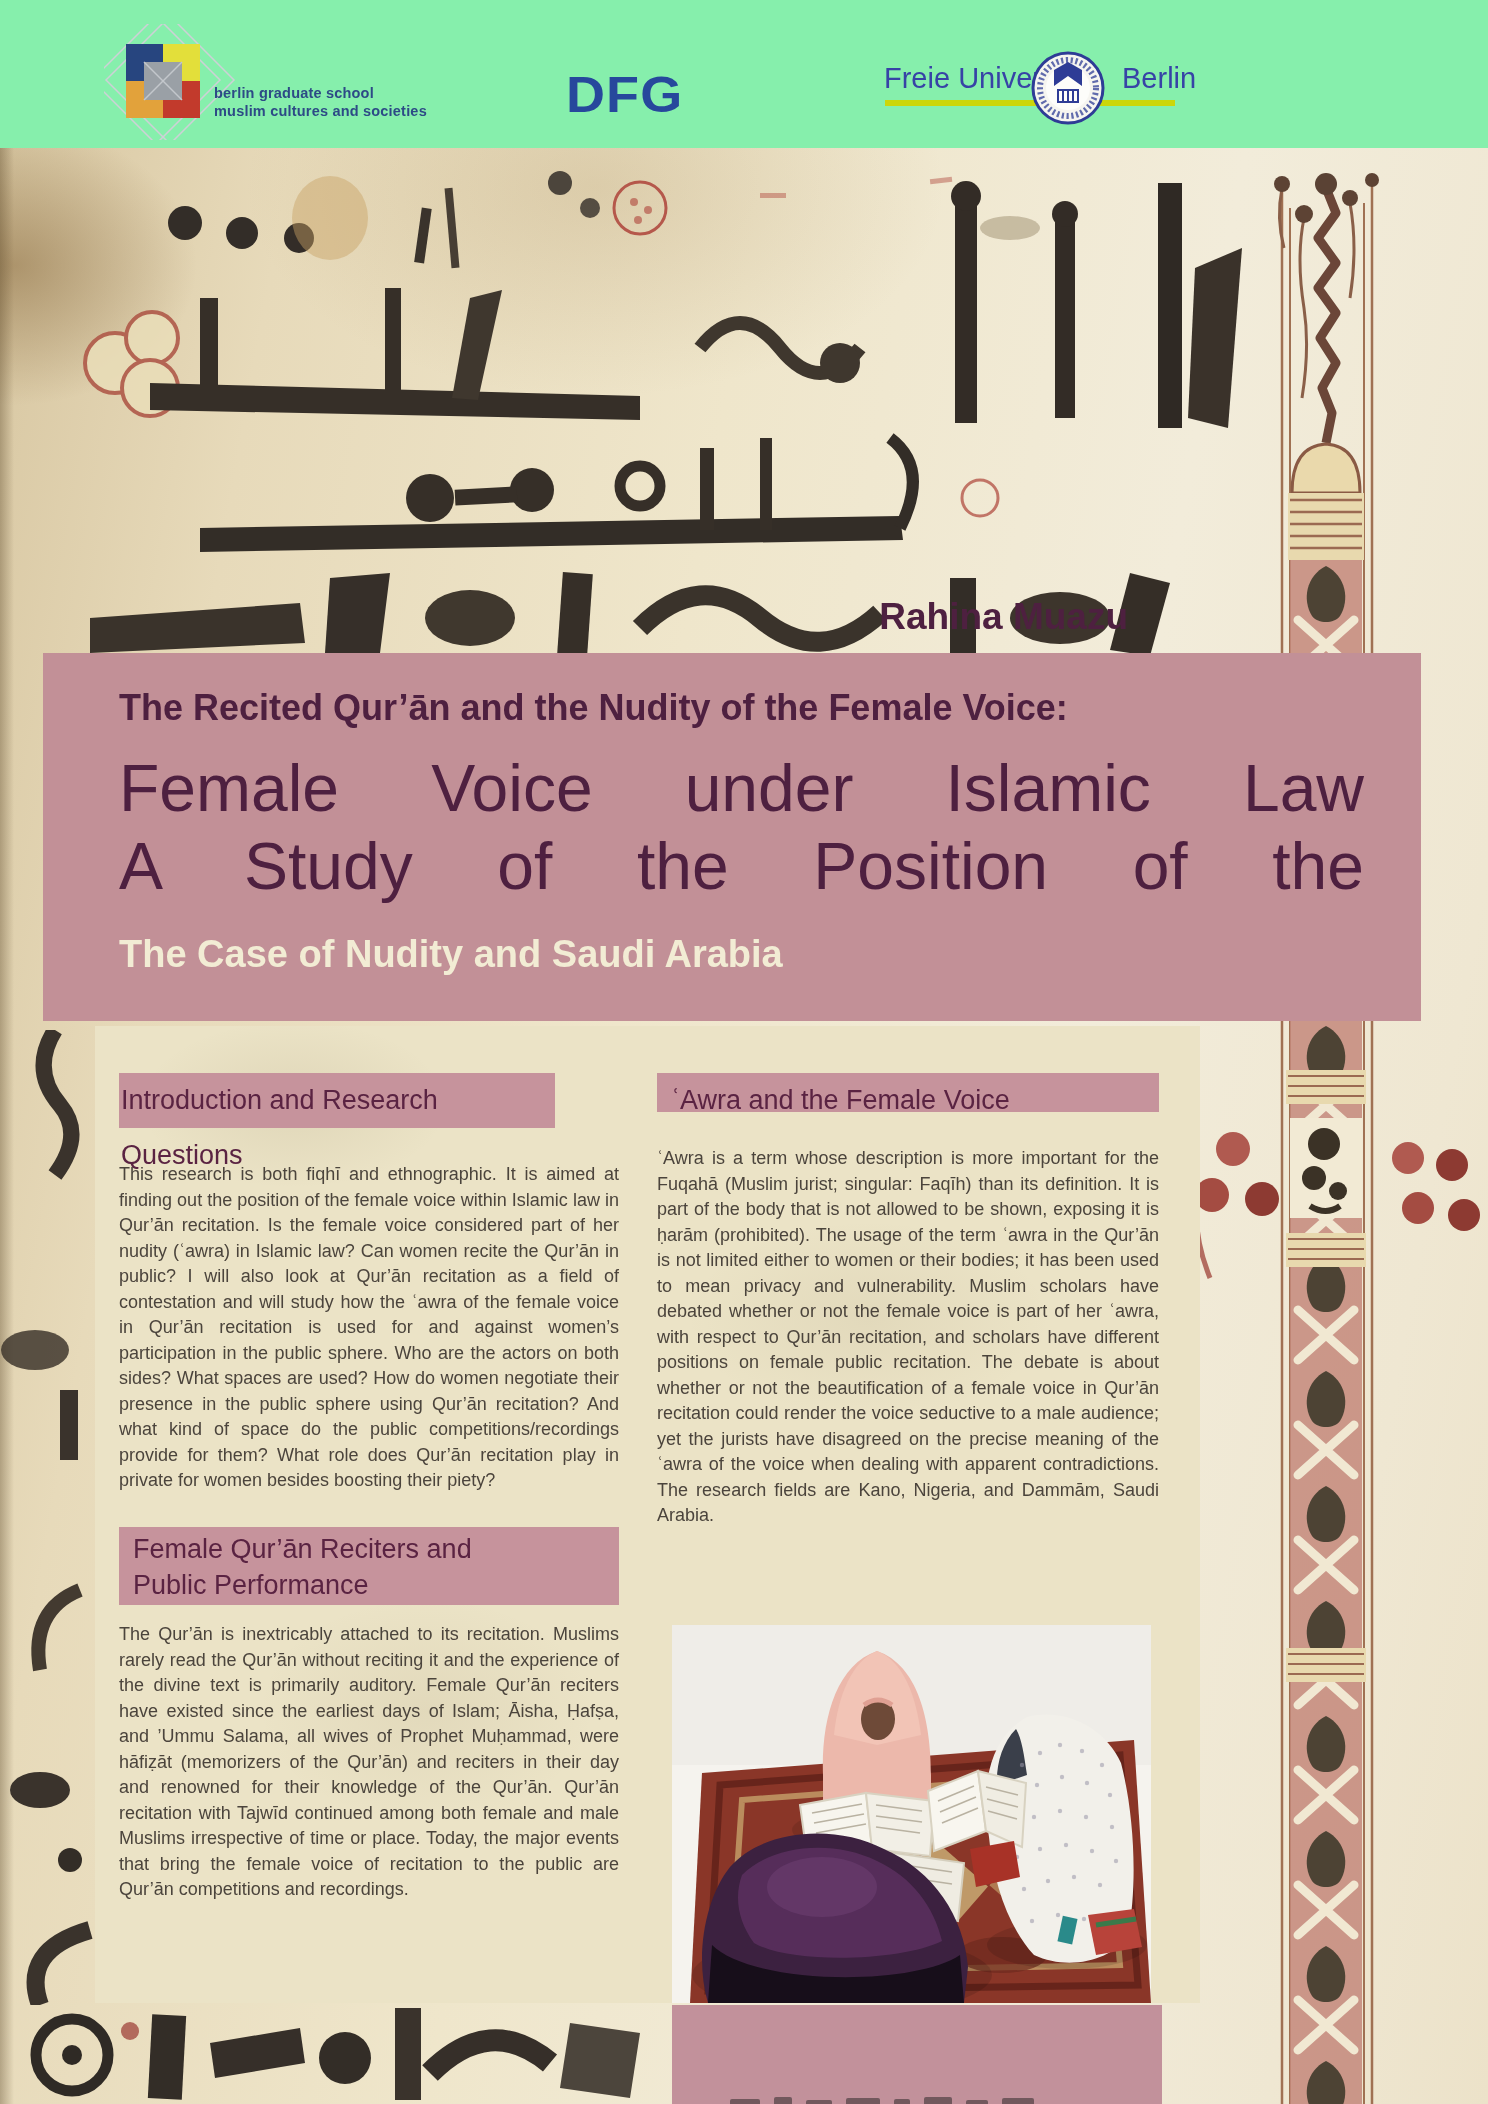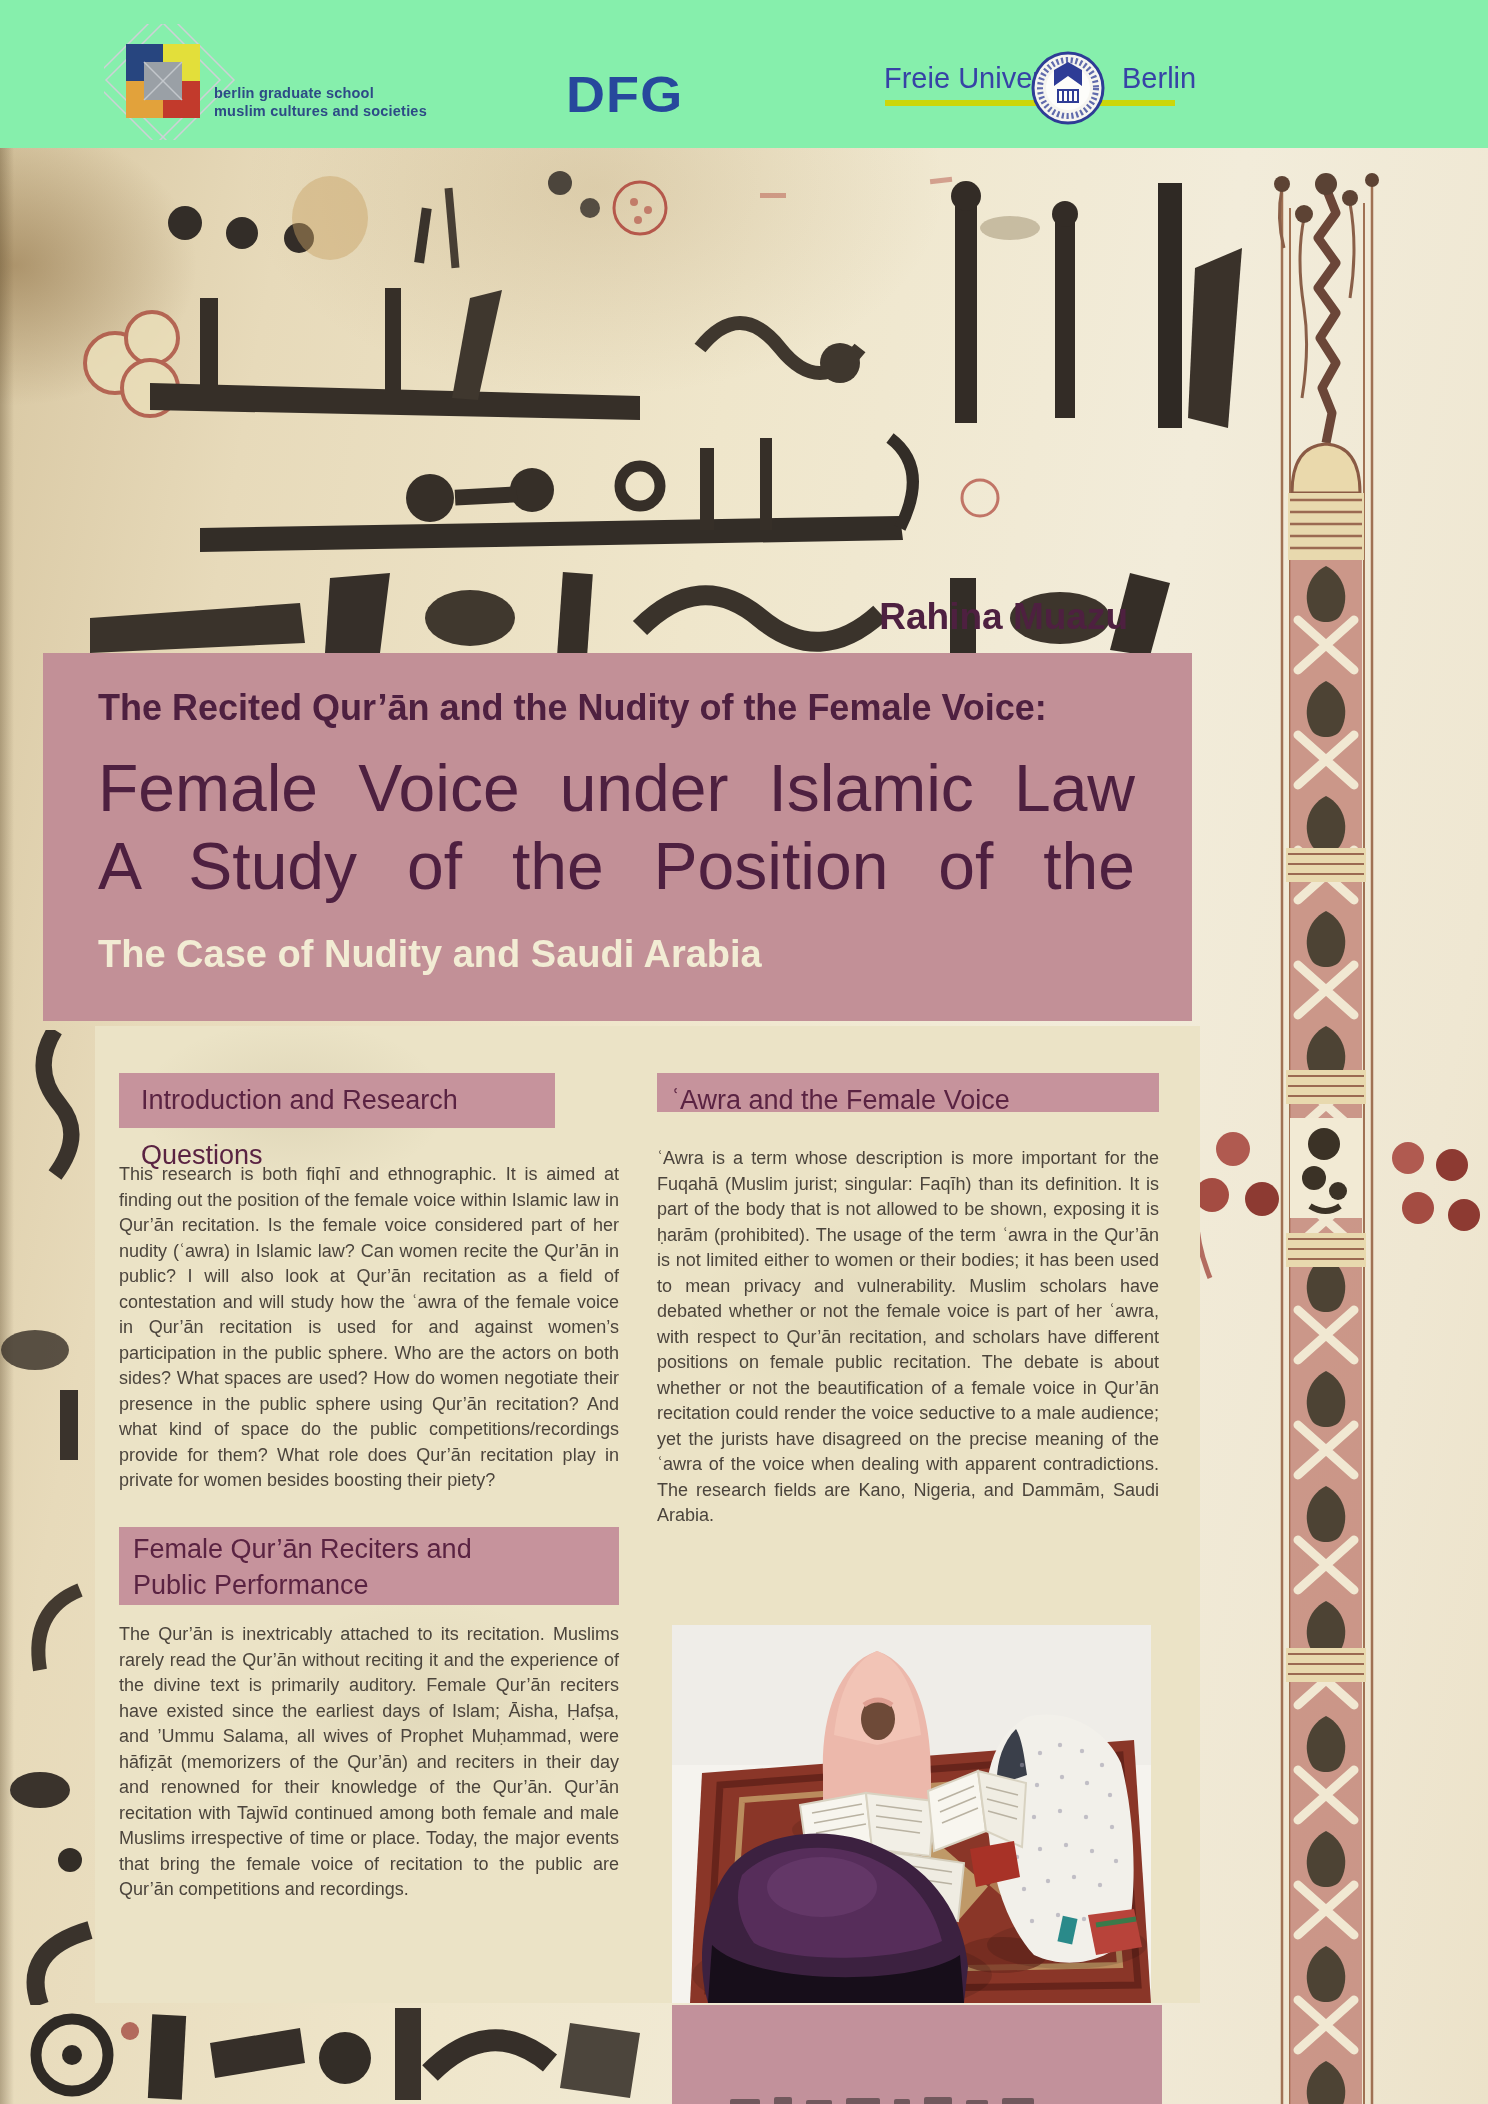--- a/index.html
+++ b/index.html
@@ -24,36 +24,36 @@
       radial-gradient(ellipse 500px 300px at 40% 2%, rgba(170,140,90,.25), rgba(170,140,90,0) 70%),
       linear-gradient(100deg,#d8c7a2 0%,#e7daba 16%,#efe6cb 42%,#f2ecda 68%,#efe7d2 88%,#ece2c9 100%);
   }
   .manuscript:before{content:"";position:absolute;left:0;top:0;width:14px;height:100%;
     background:linear-gradient(90deg,rgba(80,60,30,.35),rgba(80,60,30,0));}
   .deco{position:absolute;}
 
   
   .author{position:absolute;left:43px;top:596px;width:1085px;text-align:right;
     font-size:37px;font-weight:700;color:#4e2040;z-index:40;}
-  .titleblock{position:absolute;left:43px;top:653px;width:1149px;height:368px;
-    background:#c29097;z-index:35;box-sizing:border-box;padding:34px 57px 0 55px;}
+  .titleblock{position:absolute;left:43px;top:653px;width:1378px;height:368px;
+    background:#c29097;z-index:35;box-sizing:border-box;padding:34px 57px 0 76px;}
   .kicker{font-size:36px;font-weight:700;color:#4e2040;margin-bottom:20px;}
   .bigtitle{font-size:66px;line-height:78px;color:#4e2040;
     text-align:justify;text-align-last:justify;width:100%;}
   .subtitle{margin-top:28px;font-size:38px;font-weight:700;color:#f2ecd4;}
 
   
   .panel{position:absolute;left:95px;top:1026px;width:1105px;height:977px;z-index:34;
     background:
       radial-gradient(ellipse 220px 120px at 18% 8%, rgba(120,100,60,.10), rgba(120,100,60,0) 70%),
       radial-gradient(ellipse 260px 140px at 70% 30%, rgba(120,100,60,.08), rgba(120,100,60,0) 70%),
       radial-gradient(ellipse 240px 160px at 30% 70%, rgba(120,100,60,.08), rgba(120,100,60,0) 70%),
       #ebe3c6;}
   .secband{position:absolute;background:#c6939c;color:#5a2342;box-sizing:border-box;}
-  .band-intro{left:24px;top:47px;width:436px;height:55px;font-size:27px;line-height:55px;padding-left:22px;}
+  .band-intro{left:24px;top:47px;width:436px;height:55px;font-size:27px;line-height:55px;padding-left:2px;}
   .band-awra{left:562px;top:47px;width:502px;height:39px;font-size:27px;line-height:55px;padding-left:14px;}
   .band-reciters{left:24px;top:501px;width:500px;height:78px;font-size:27px;line-height:36px;padding:4px 0 0 14px;}
   .bodytext{position:absolute;font-size:18px;line-height:25.5px;color:#4b443c;text-align:justify;}
   .body-intro{left:24px;top:136px;width:500px;}
   .body-awra{left:562px;top:120px;width:502px;}
   .body-reciters{left:24px;top:596px;width:500px;}
 
   
   .photo{position:absolute;left:672px;top:1625px;width:479px;height:378px;z-index:36;overflow:hidden;}
 

